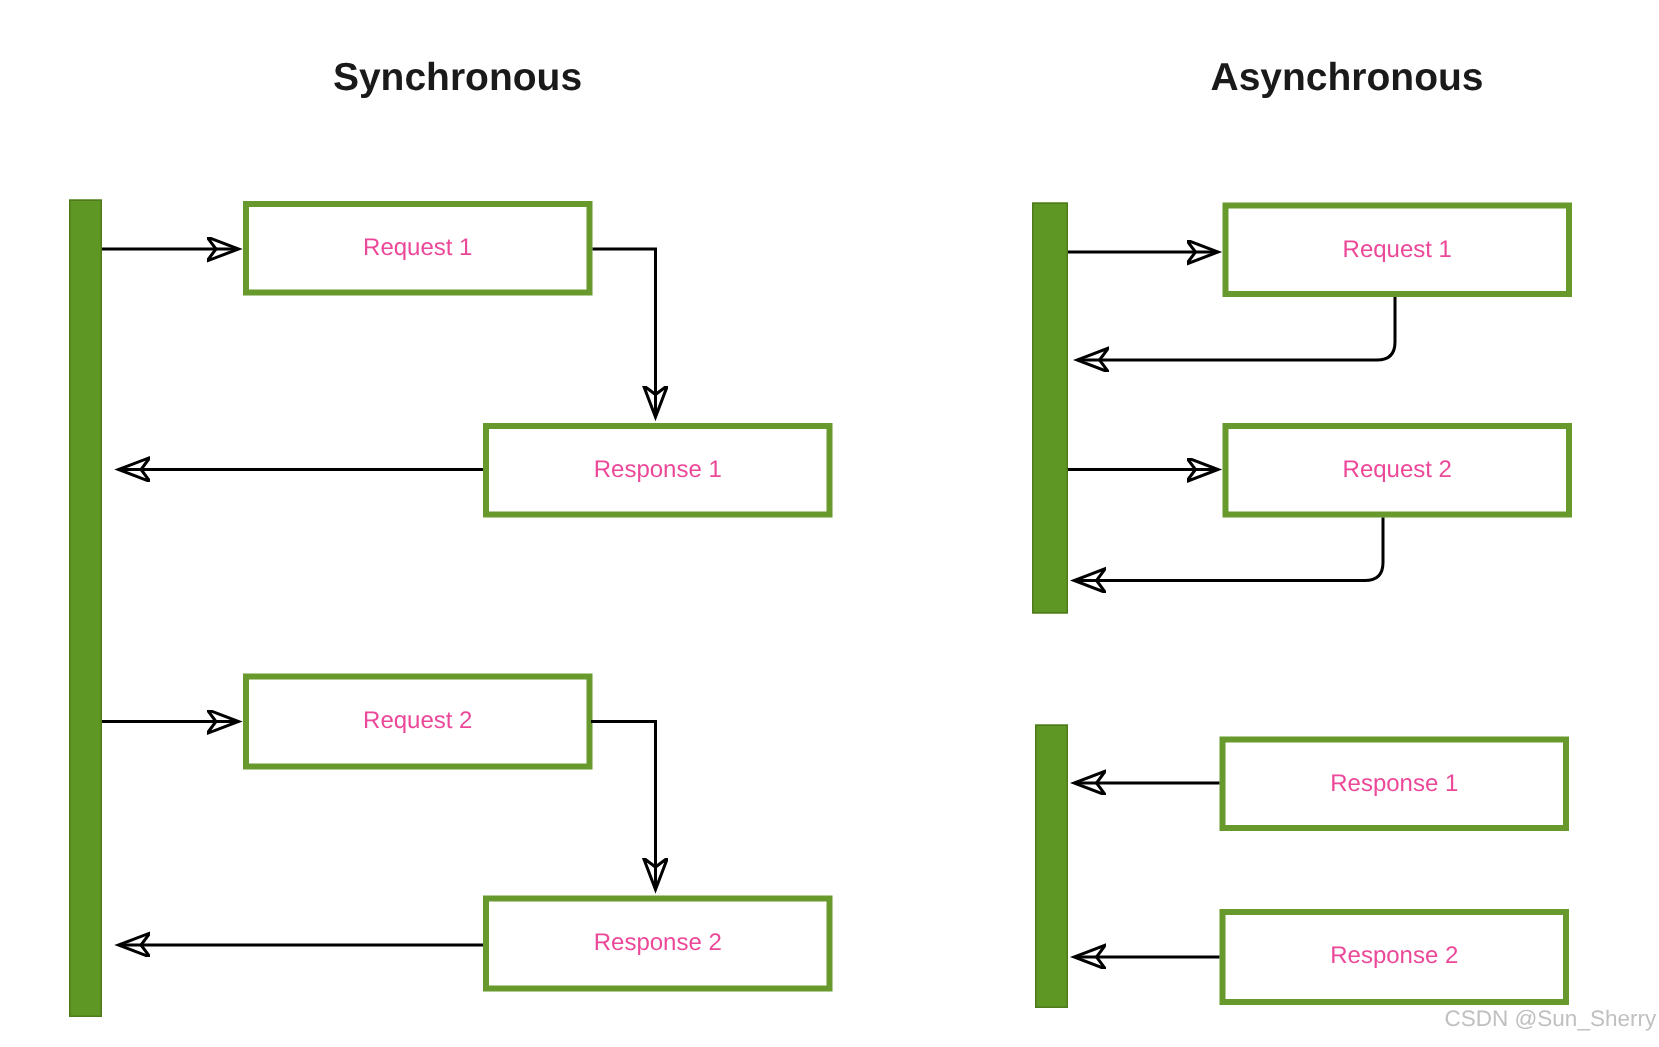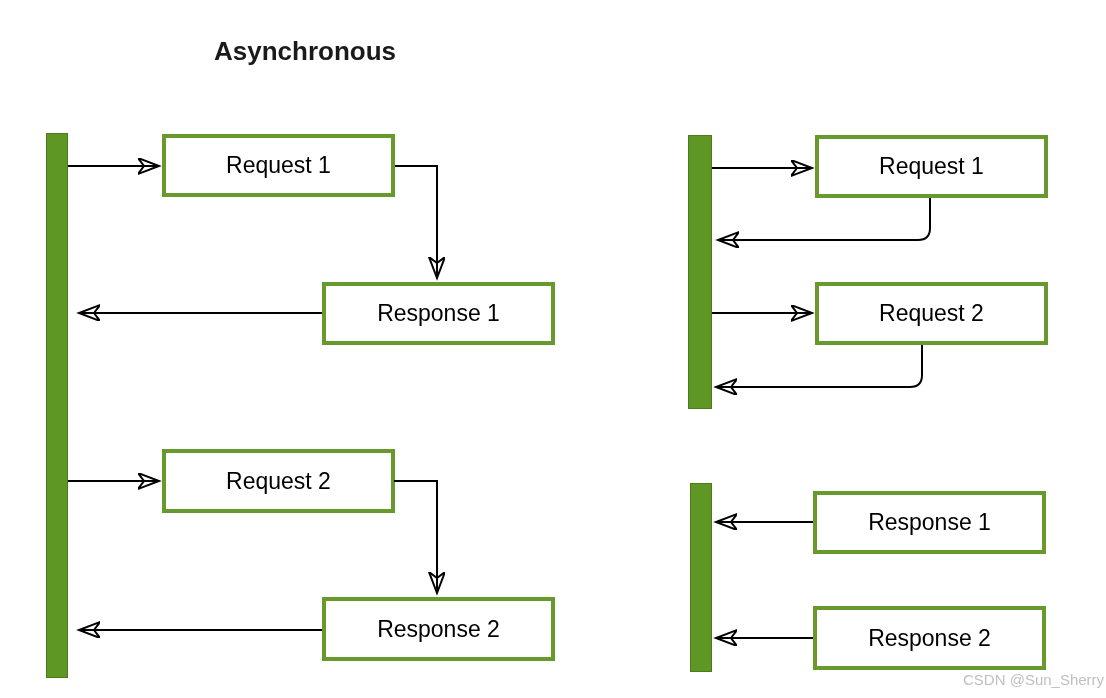--- a/index.html
+++ b/index.html
@@ -38,22 +38,22 @@
   #async-bar2 { left: 690px; top: 483px; width: 22px; height: 189px; }
 
   .node {
     position: absolute;
     background: #ffffff;
     border: 4px solid var(--node-border, #67992d);
     box-sizing: border-box;
     display: flex;
     align-items: center;
     justify-content: center;
-    font-size: 23px;
-    color: #000000;
+    font-size: 16px;
+    color: #ec4899;
     white-space: nowrap;
   }
   #sync-req1  { left: 162px; top: 134px; width: 233px; height: 63px; }
   #sync-resp1 { left: 322px; top: 282px; width: 233px; height: 63px; }
   #sync-req2  { left: 162px; top: 449px; width: 233px; height: 64px; }
   #sync-resp2 { left: 322px; top: 597px; width: 233px; height: 64px; }
   #async-req1  { left: 815px; top: 135px; width: 233px; height: 63px; }
   #async-req2  { left: 815px; top: 282px; width: 233px; height: 63px; }
   #async-resp1 { left: 813px; top: 491px; width: 233px; height: 63px; }
   #async-resp2 { left: 813px; top: 606px; width: 233px; height: 64px; }
@@ -79,21 +79,22 @@
     color: var(--watermark, #c0c0c0);
     white-space: nowrap;
     margin-left: 13px;
   }
 </style>
 </head>
 <body>
 
 <div class="canvas">
 
-  <div class="panel-title" id="sync-title">Asynchronous</div>
+  <div class="panel-title" id="sync-title">Synchronous</div>
+  <div class="panel-title" id="async-title">Asynchronous</div>
 
   <div class="lifeline-bar" id="sync-bar"></div>
   <div class="lifeline-bar" id="async-bar1"></div>
   <div class="lifeline-bar" id="async-bar2"></div>
 
   <div class="node" id="sync-req1">Request 1</div>
   <div class="node" id="sync-resp1">Response 1</div>
   <div class="node" id="sync-req2">Request 2</div>
   <div class="node" id="sync-resp2">Response 2</div>
 

